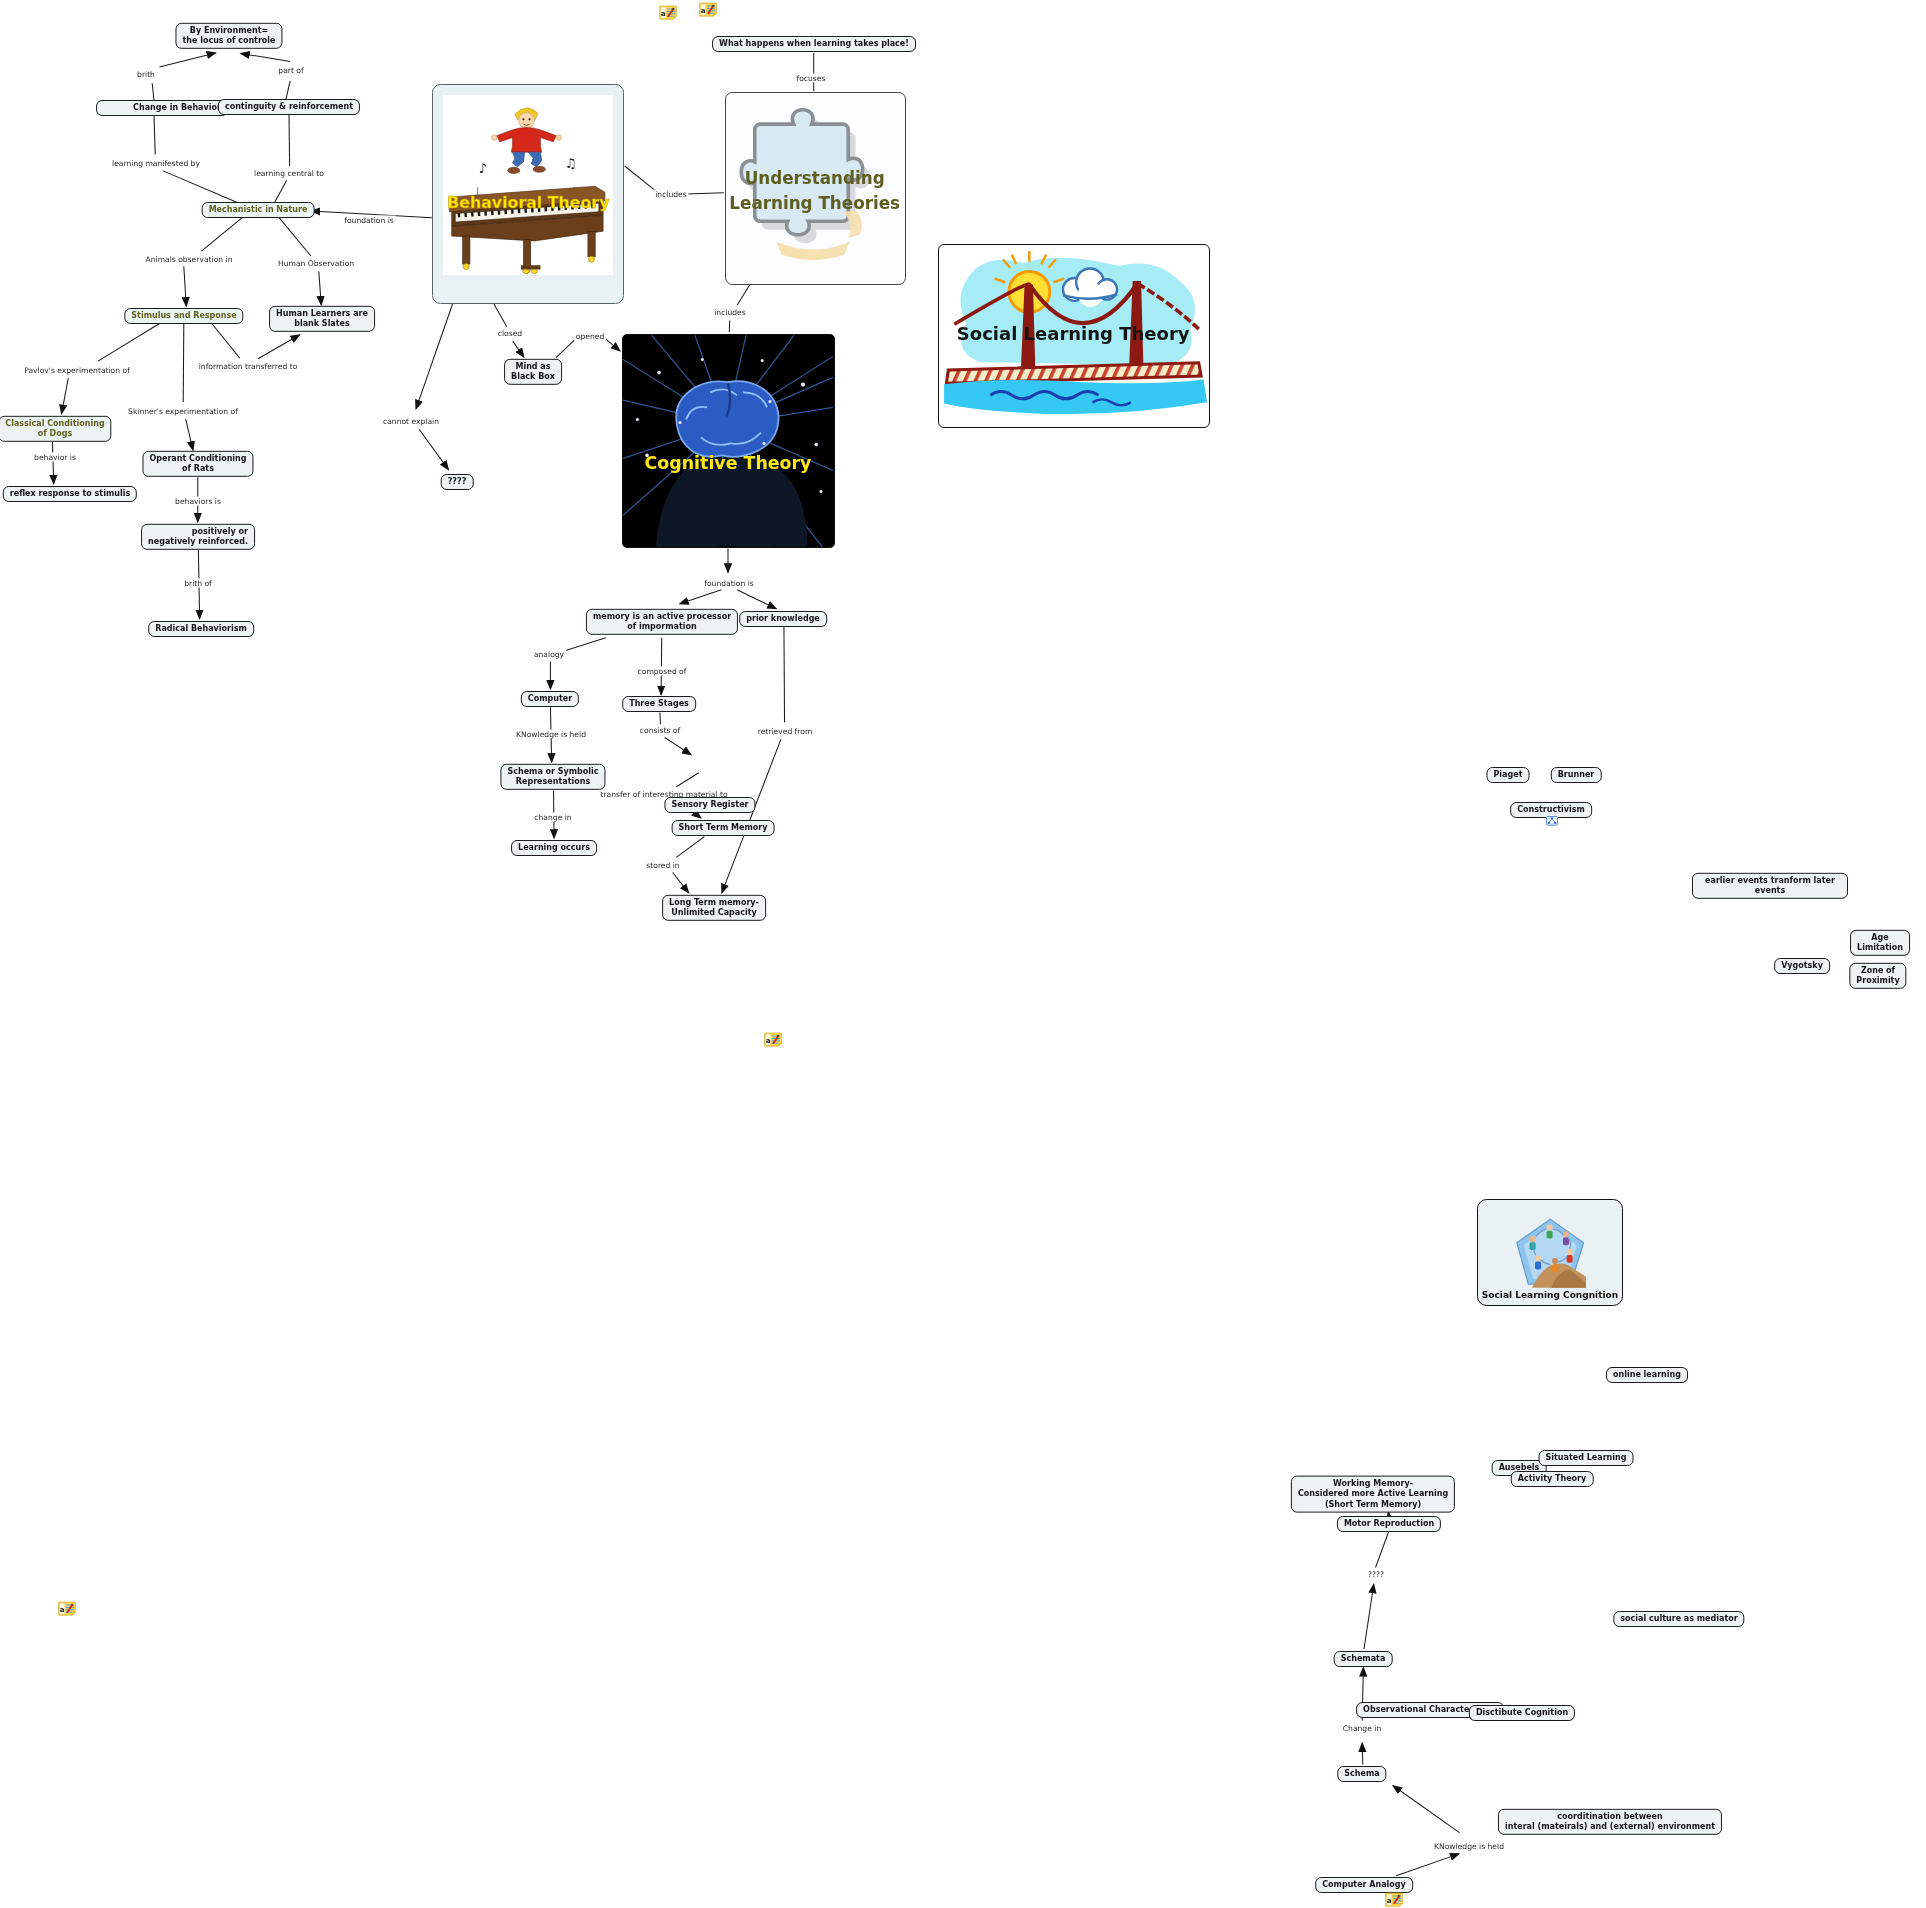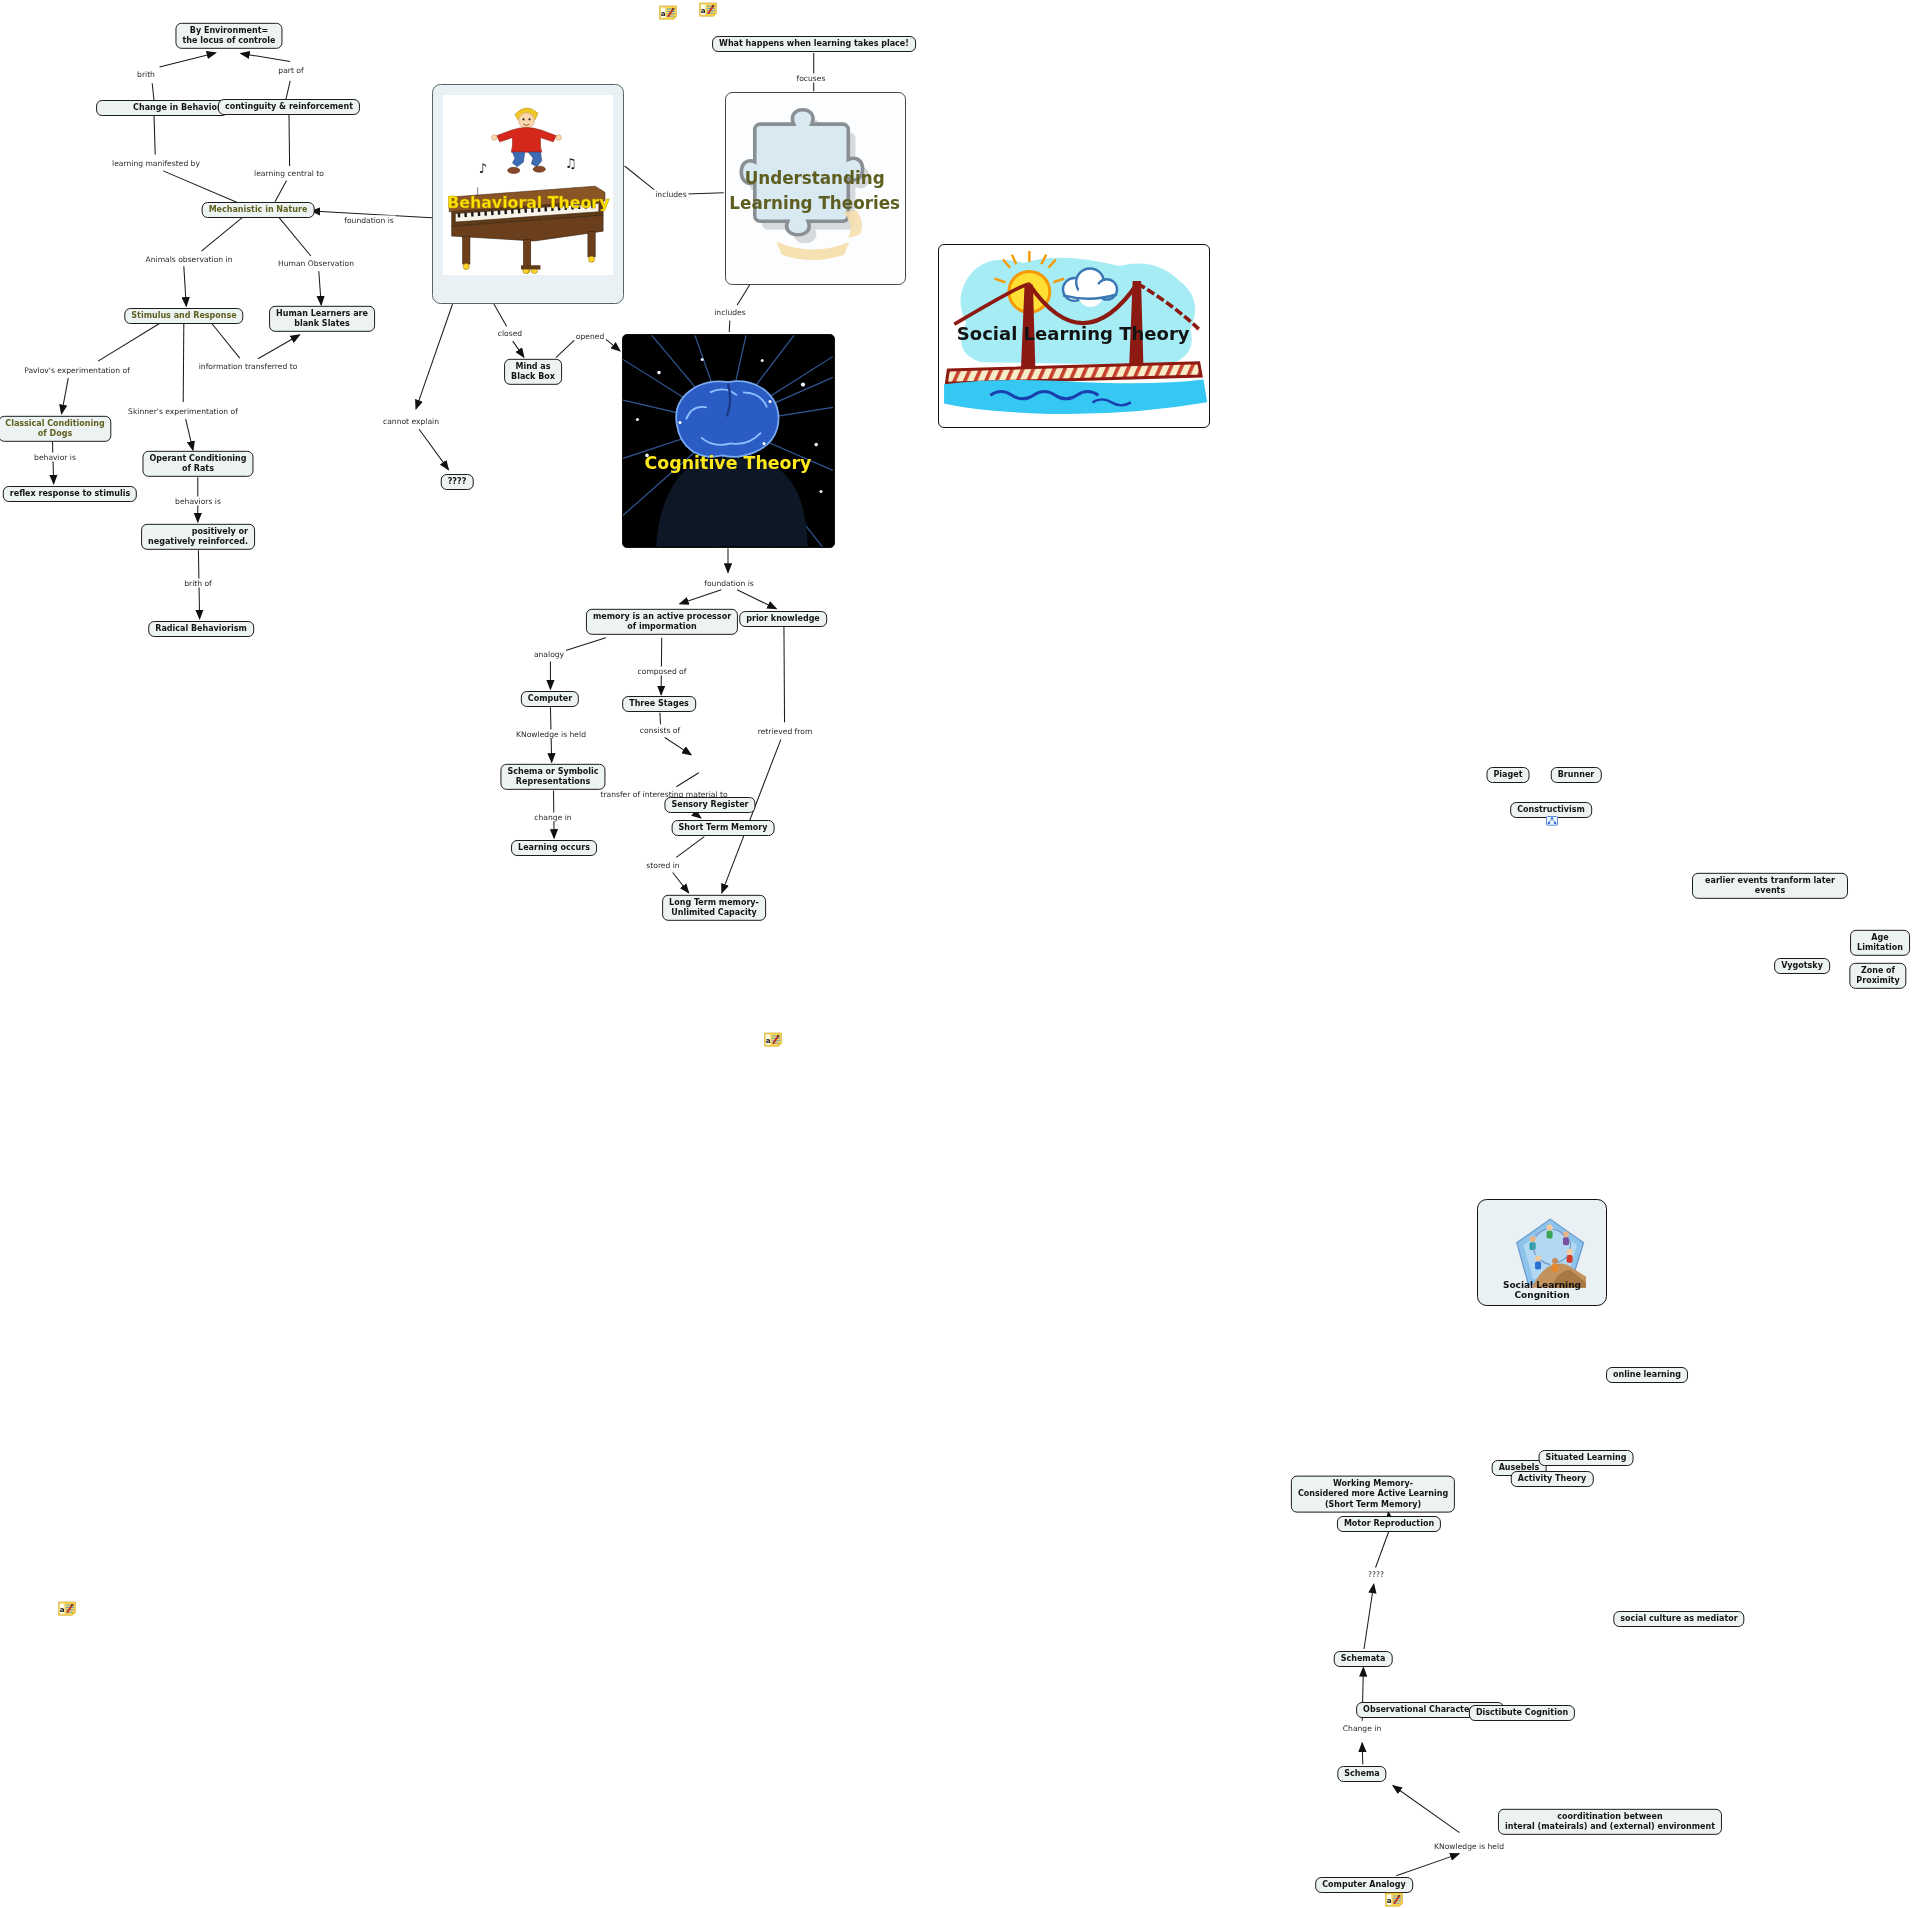--- a/index.html
+++ b/index.html
@@ -21,21 +21,21 @@
     position:absolute;transform:translate(-50%,-50%);
     background:#ffffff;padding:0 1.8px;font-size:7.6px;color:#2a2a2a;
     white-space:nowrap;z-index:2;
   }
   .pic{position:absolute;box-sizing:border-box;z-index:3;}
   #pic-behavioral{left:432px;top:84px;width:192px;height:220px;background:#e9f1f4;border:1.2px solid #5a6468;border-radius:8.5px;padding:9.7px;}
   #pic-behavioral svg{background:#ffffff;}
   #pic-understanding{left:725px;top:92px;width:181px;height:193px;background:#fbfdfe;border:1.2px solid #444;border-radius:7.3px;}
   #pic-cognitive{left:622px;top:334px;width:213px;height:214px;background:#000;border:1.2px solid #111;border-radius:4.9px;overflow:hidden;}
   #pic-social{left:938px;top:244px;width:272px;height:184px;background:#fff;border:1.2px solid #111;border-radius:6px;}
-  #pic-cognition{left:1477px;top:1199px;width:130px;height:107px;background:#e9f1f4;border:1.2px solid #111;border-radius:9.7px;}
+  #pic-cognition{left:1477px;top:1199px;width:146px;height:107px;background:#e9f1f4;border:1.2px solid #111;border-radius:9.7px;}
   #pic-cognition .inner{position:absolute;left:37px;top:17px;}
   #pic-cognition .caption{position:absolute;left:0;right:0;bottom:4.9px;text-align:center;font-size:9px;font-weight:700;color:#111;}
   svg text{font-family:"DejaVu Sans",sans-serif;}
   .note-icon{position:absolute;width:18px;height:16px;z-index:5;}
   #submap-icon{position:absolute;left:1546px;top:816px;width:12px;height:9.7px;z-index:6;}
 </style>
 </head>
 <body>
 
 <div id="canvas">

